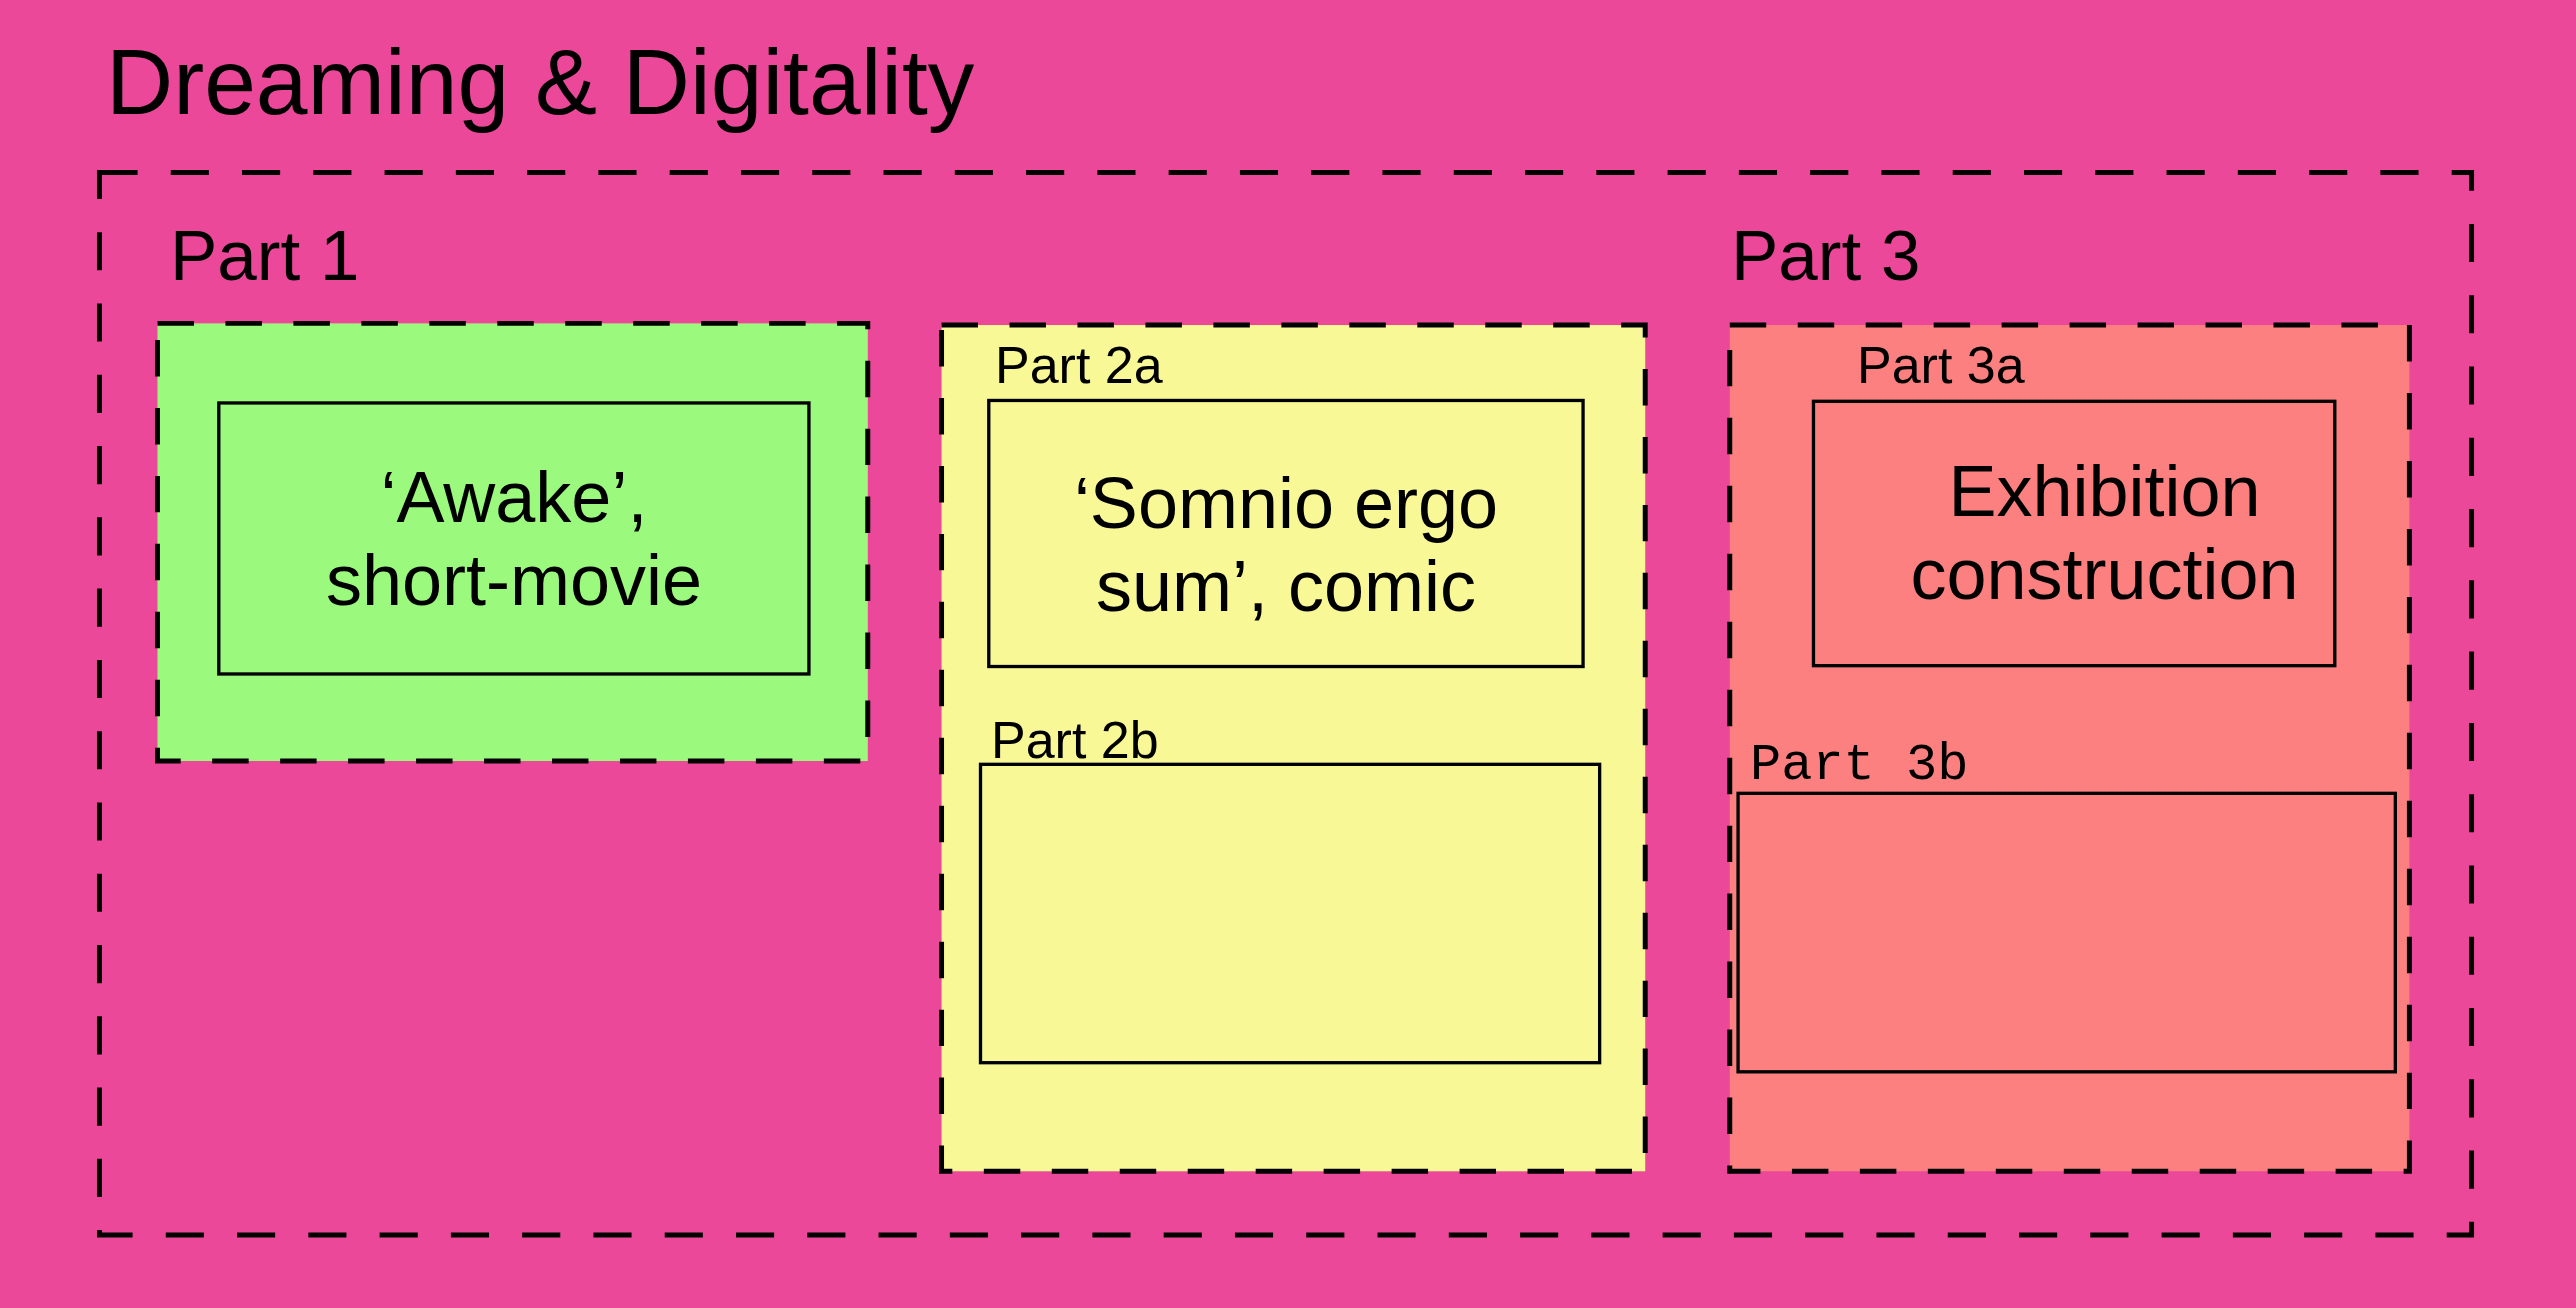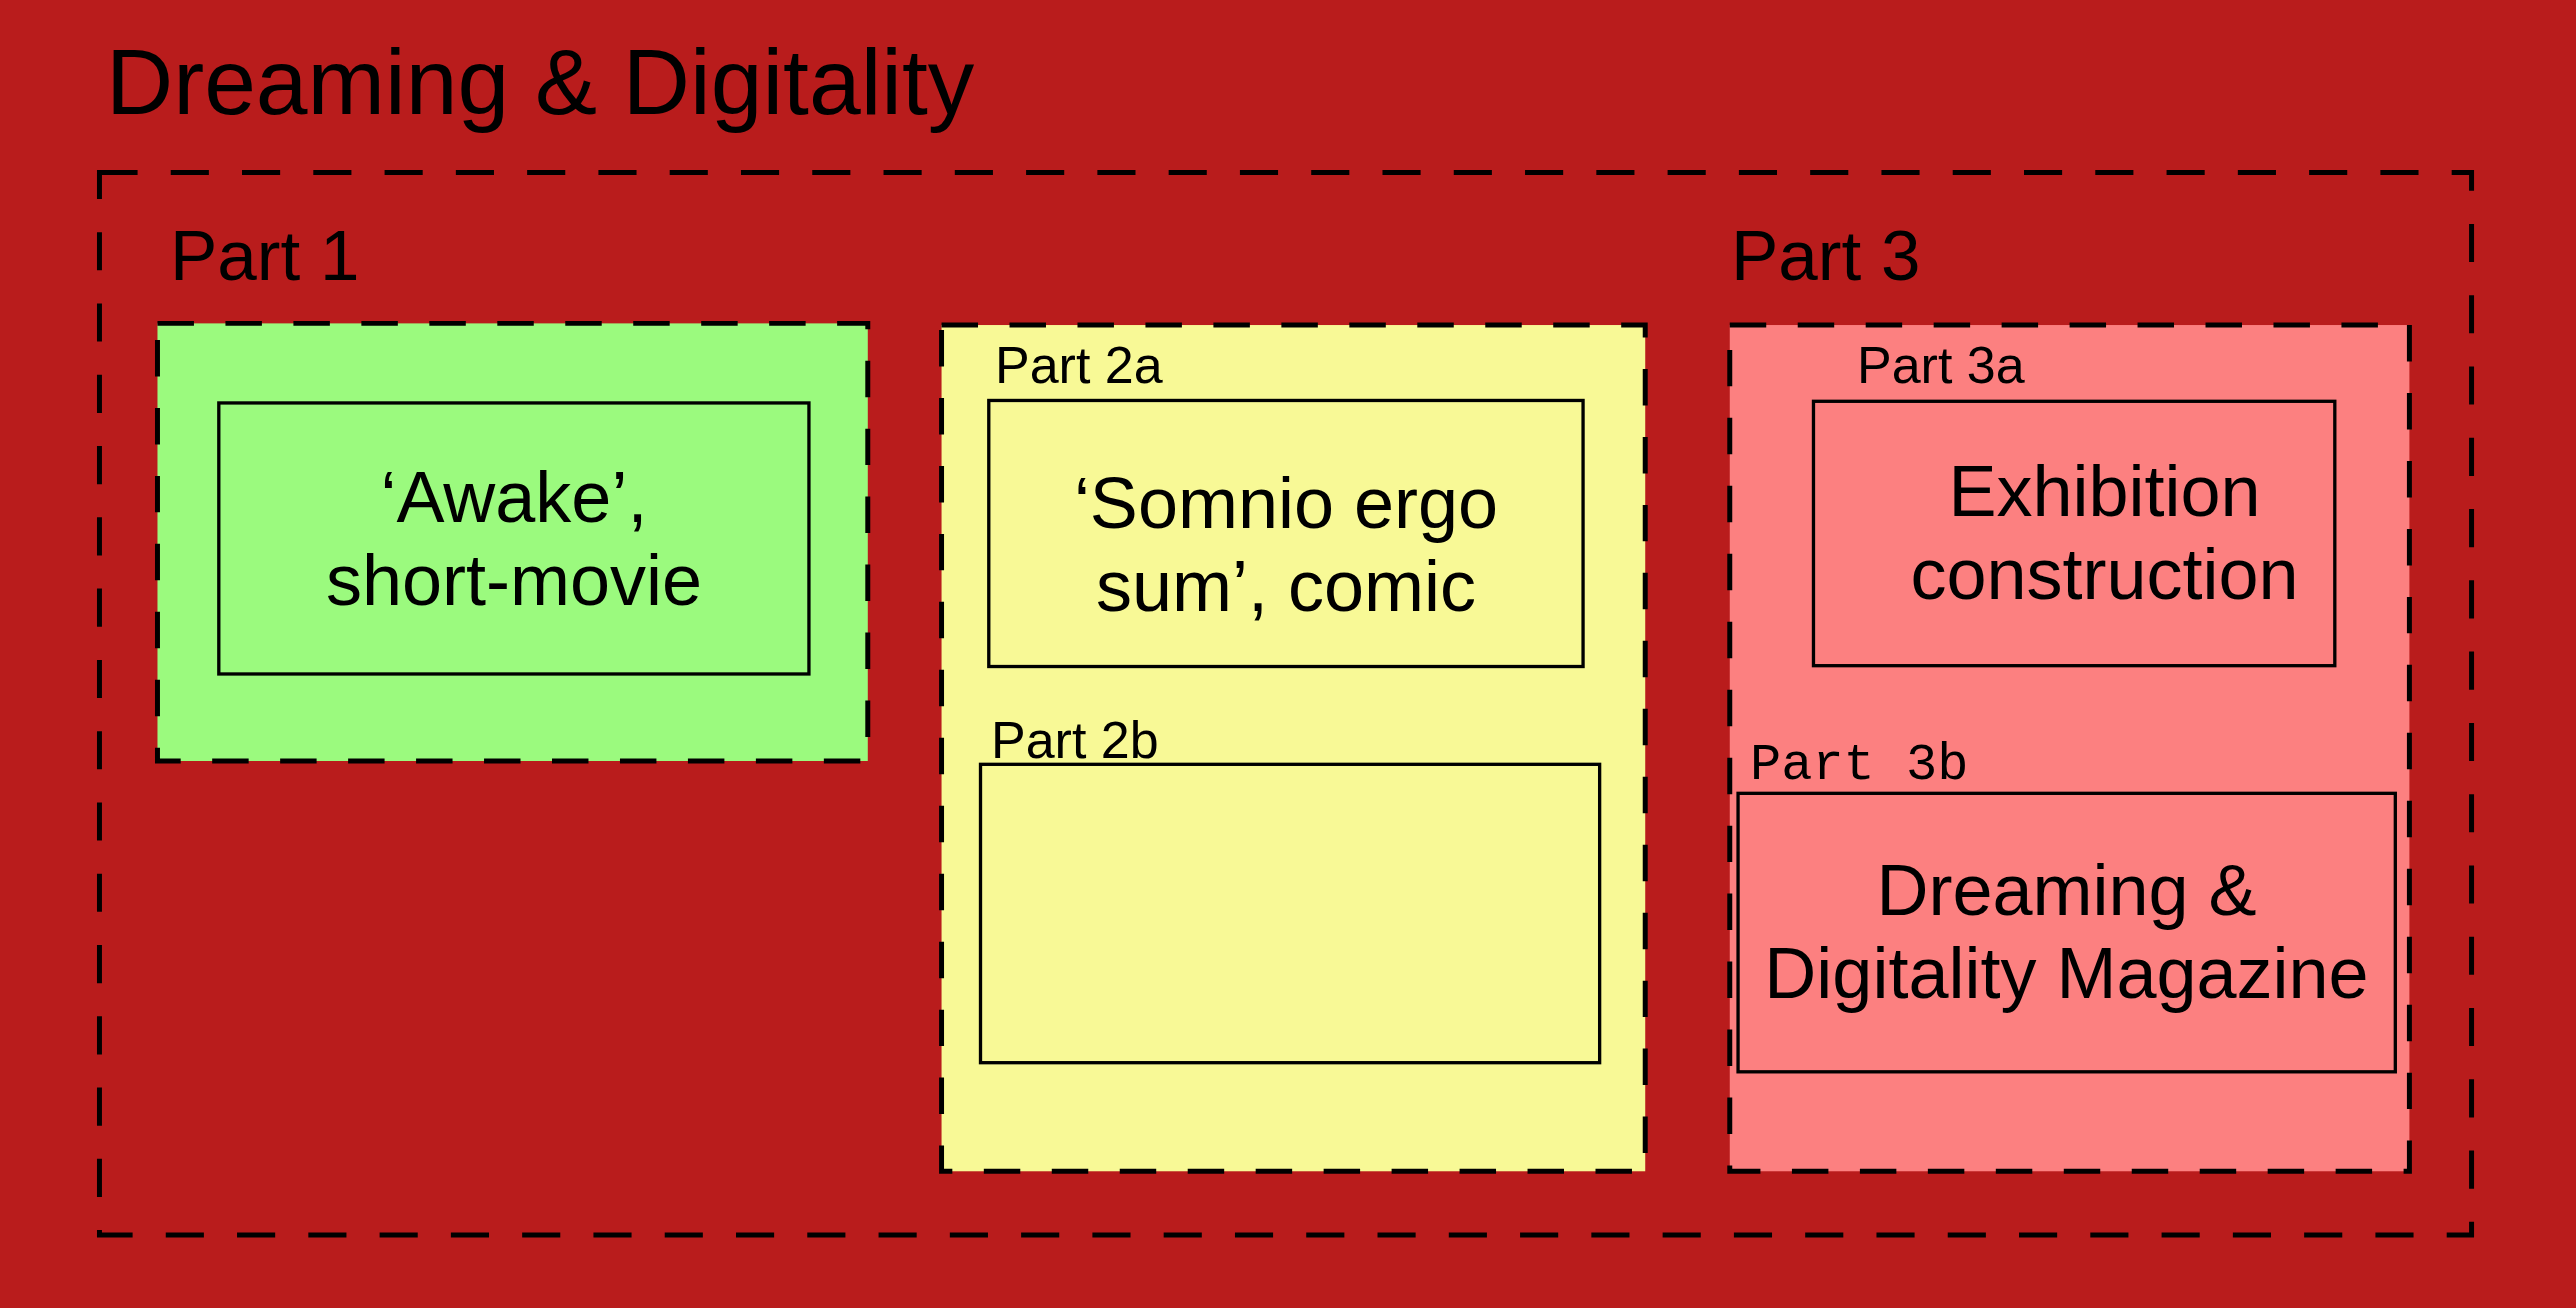--- a/index.html
+++ b/index.html
@@ -4,21 +4,21 @@
 <style>
   html, body {
     margin: 0;
     padding: 0;
     background: #ffffff;
   }
   #canvas {
     position: relative;
     width: 2576px;
     height: 1309px;
-    background: #b91c1c;
+    background: #ec4899;
     font-family: "Liberation Sans", sans-serif;
     color: #000000;
     overflow: hidden;
   }
   #boxes-layer {
     position: absolute;
     left: 0;
     top: 0;
   }
   .title {
@@ -100,17 +100,15 @@
   <div id="part2b-label" class="sublabel">Part 2b</div>
   <div id="part3a-label" class="sublabel">Part 3a</div>
   <div id="part3b-label" class="sublabel">Part 3b</div>
 
   <div id="part1-boxtext" class="boxtext">‘Awake’,
 short-movie</div>
   <div id="part2a-boxtext" class="boxtext">‘Somnio ergo
 sum’, comic</div>
   <div id="part3a-boxtext" class="boxtext">Exhibition
 construction</div>
-  <div id="part3b-boxtext" class="boxtext">Dreaming &amp;
-Digitality Magazine</div>
 
 </div>
 
 
 </body></html>

